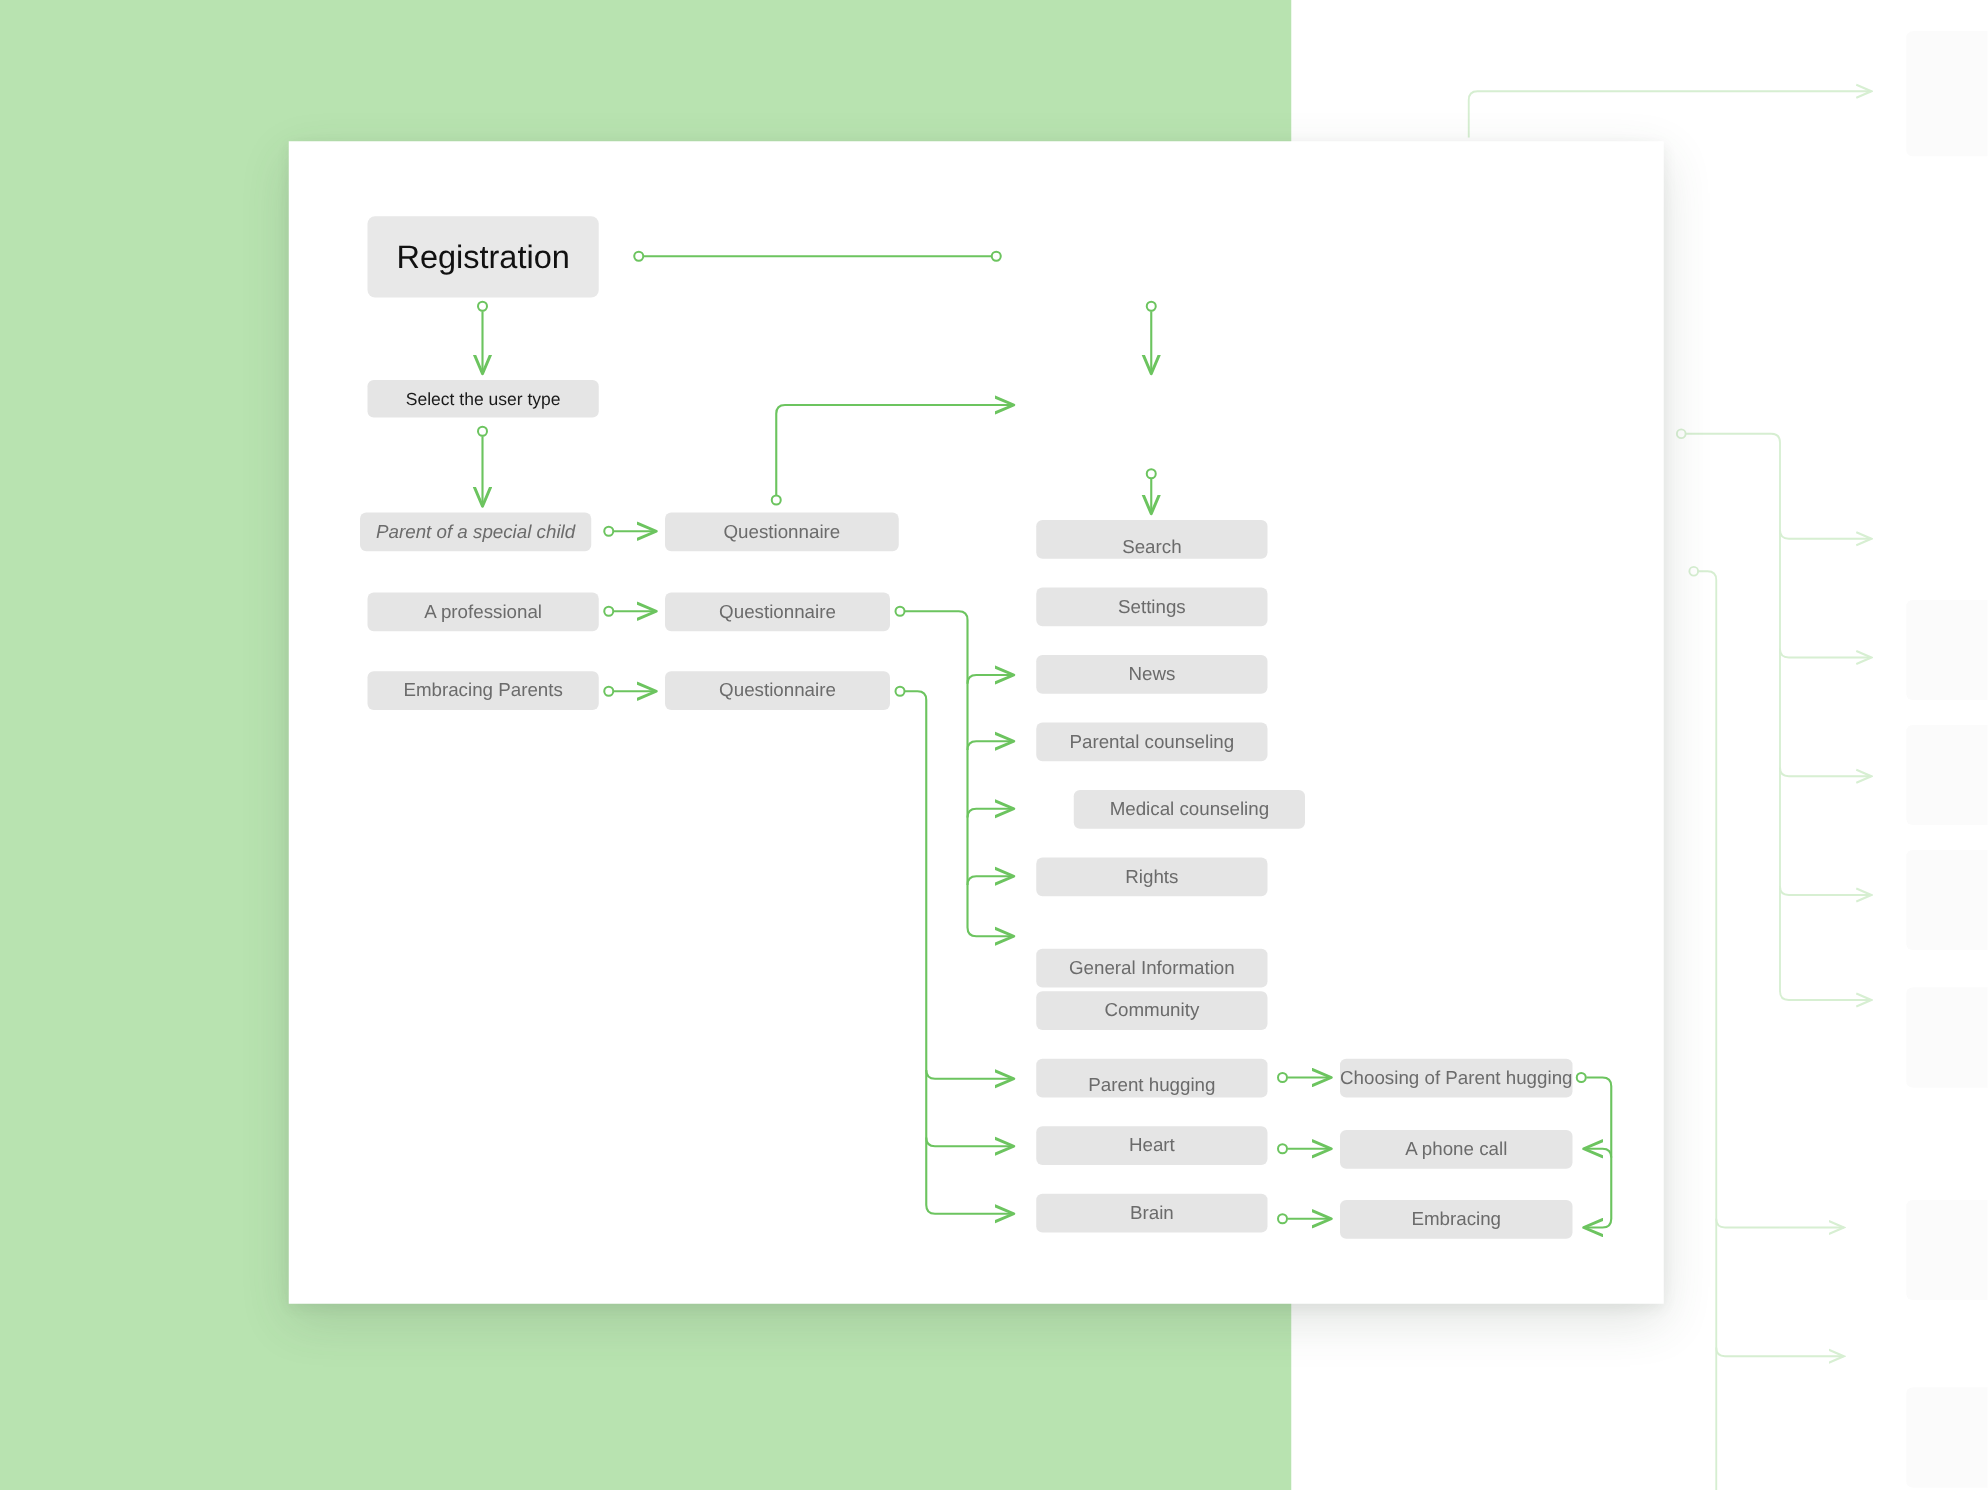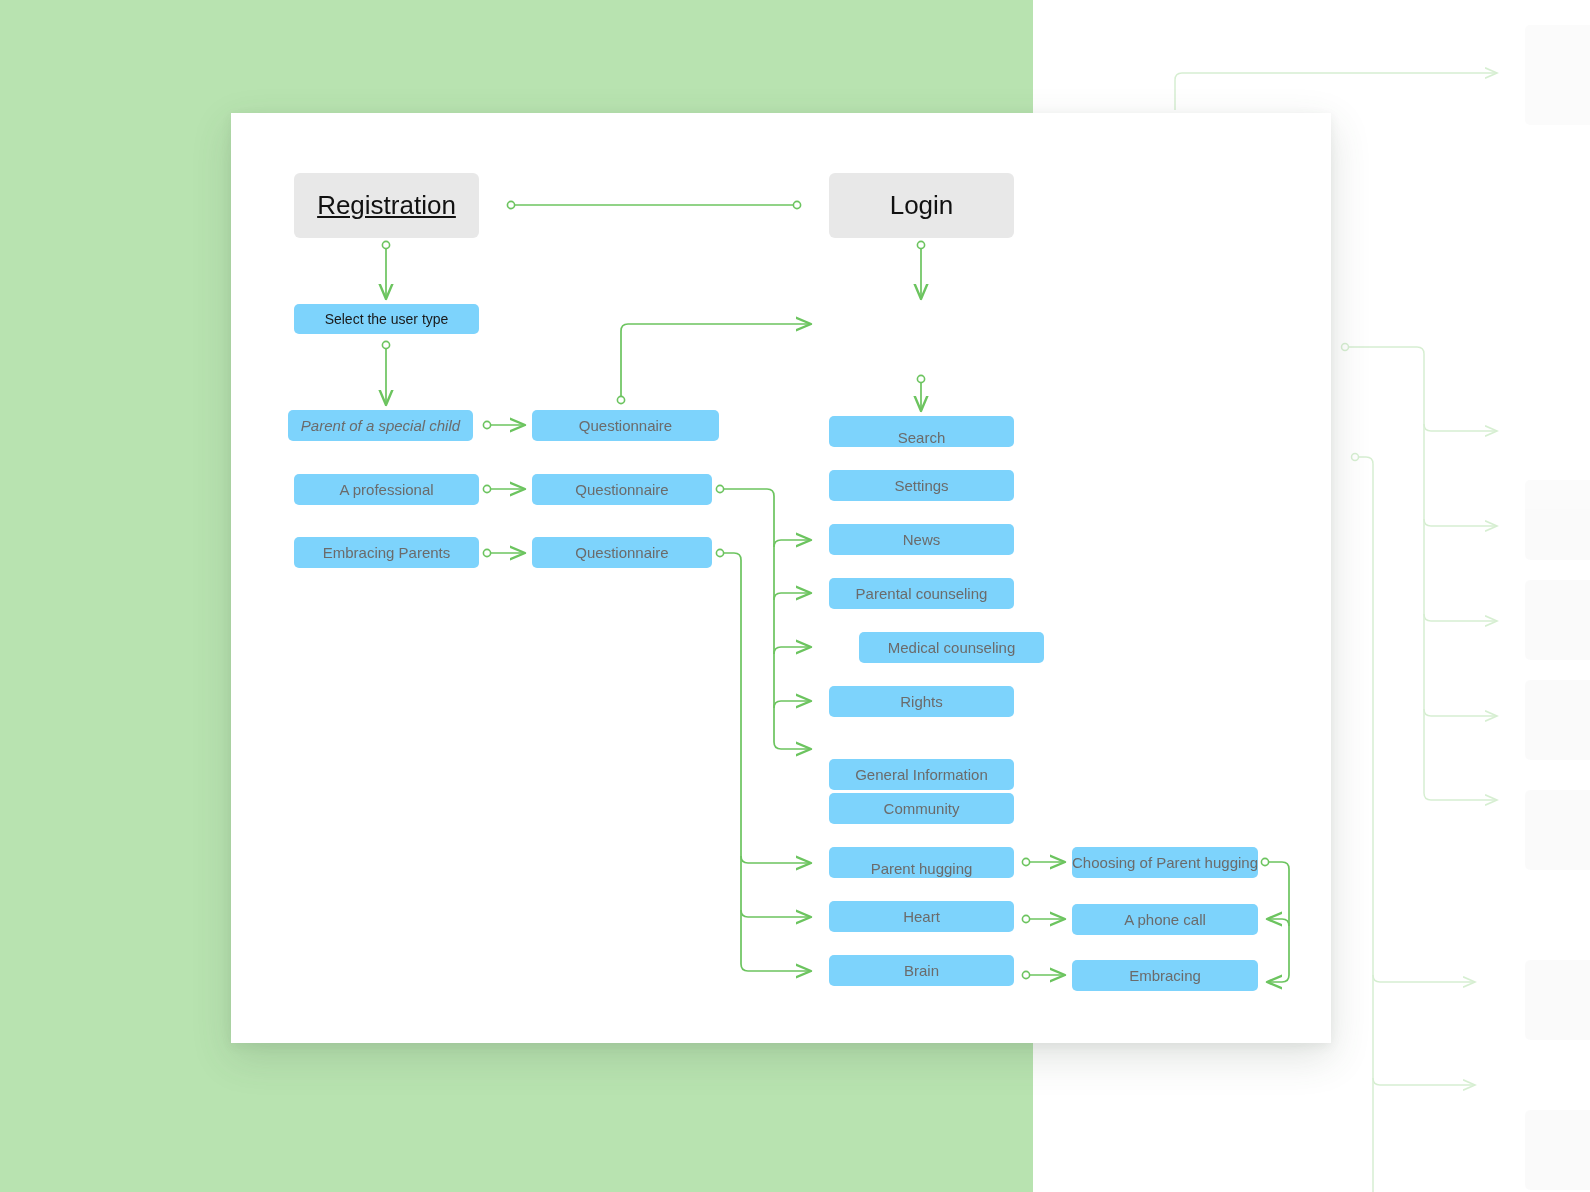--- a/index.html
+++ b/index.html
@@ -34,21 +34,21 @@
     box-shadow: 0 14px 38px rgba(60,80,60,0.16), 0 3px 10px rgba(60,80,60,0.08);
   }
   .card-inner { position: relative; width: 100%; height: 100%; }
 
   .flow-svg { position: absolute; left: 0; top: 0; width: 1100px; height: 930px; pointer-events: none; }
 
   .node {
     position: absolute;
     display: flex; align-items: center; justify-content: center;
     border-radius: 5px;
-    background: #7dd3fc;
+    background: #e5e5e5;
     color: #6b6b6b;
     font-size: 15px;
     line-height: 1.2;
     text-align: center;
     padding: 0 8px;
     white-space: nowrap;
   }
   .node.primary {
     background: #e8e8e8;
     color: #111111;
@@ -149,25 +149,22 @@
           <line x1="799" y1="806" x2="834" y2="806" marker-end="url(#arw)"></line>
           <circle cx="795" cy="862" r="3.6" fill="#ffffff" stroke="#6cc45f" stroke-width="1.6"></circle>
           <line x1="799" y1="862" x2="834" y2="862" marker-end="url(#arw)"></line>
 
           <circle cx="1034" cy="749" r="3.6" fill="#ffffff" stroke="#6cc45f" stroke-width="1.6"></circle>
           <path d="M1038,749 L1051,749 Q1058,749 1058,756 L1058,862 Q1058,869 1051,869 L1036,869" marker-end="url(#arw)"></path>
           <path d="M1058,806 Q1058,799 1051,799 L1036,799" marker-end="url(#arw)" transform="translate(0,7)"></path>
         </g>
       </svg>
 
-      <div class="node primary" style="left:63px;top:60px;width:185px;height:65px;text-decoration:underline;">
+      <div class="node primary" style="left:63px;top:60px;width:185px;height:65px;">
         <span>Registration</span>
-      </div>
-      <div class="node primary" style="left:598px;top:60px;width:185px;height:65px;">
-        <span>Login</span>
       </div>
 
       <div class="node dark-text" style="left:63px;top:191px;width:185px;height:30px;">
         <span>Select the user type</span>
       </div>
       <div class="node" style="left:57px;top:297px;width:185px;height:31px;font-style:italic;">
         <span>Parent of a special child</span>
       </div>
       <div class="node" style="left:63px;top:361px;width:185px;height:31px;">
         <span>A professional</span>

